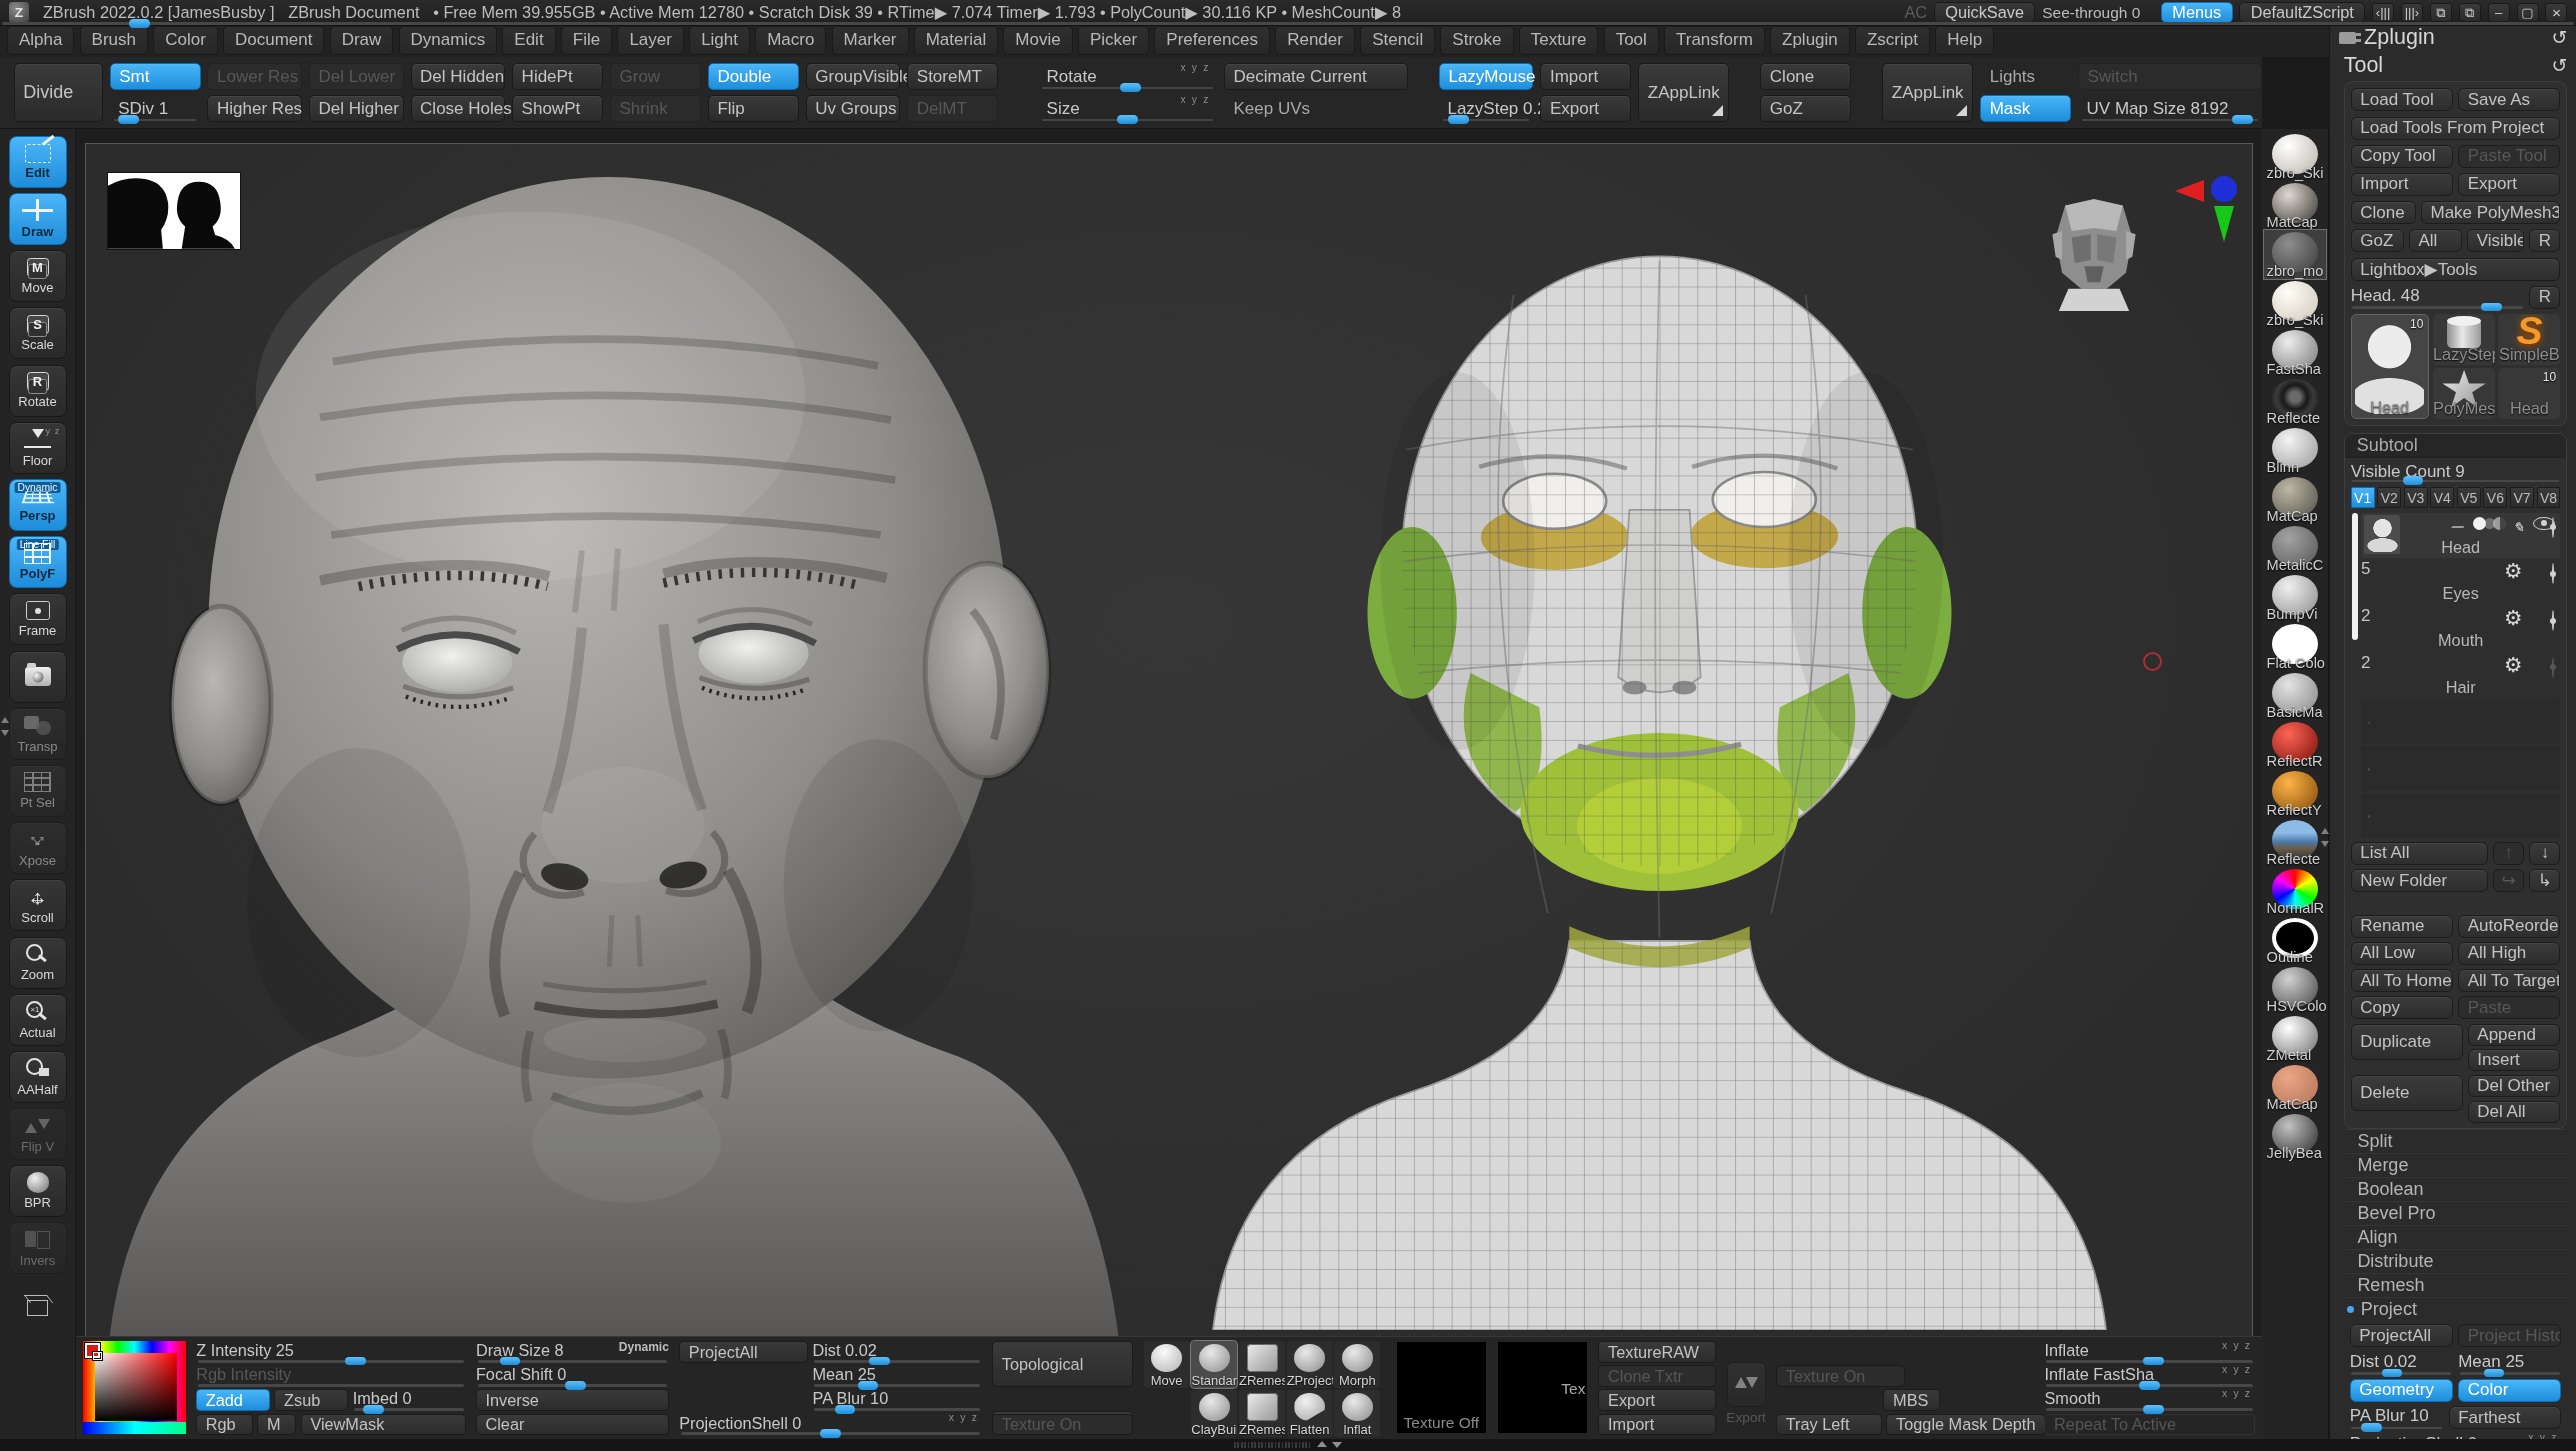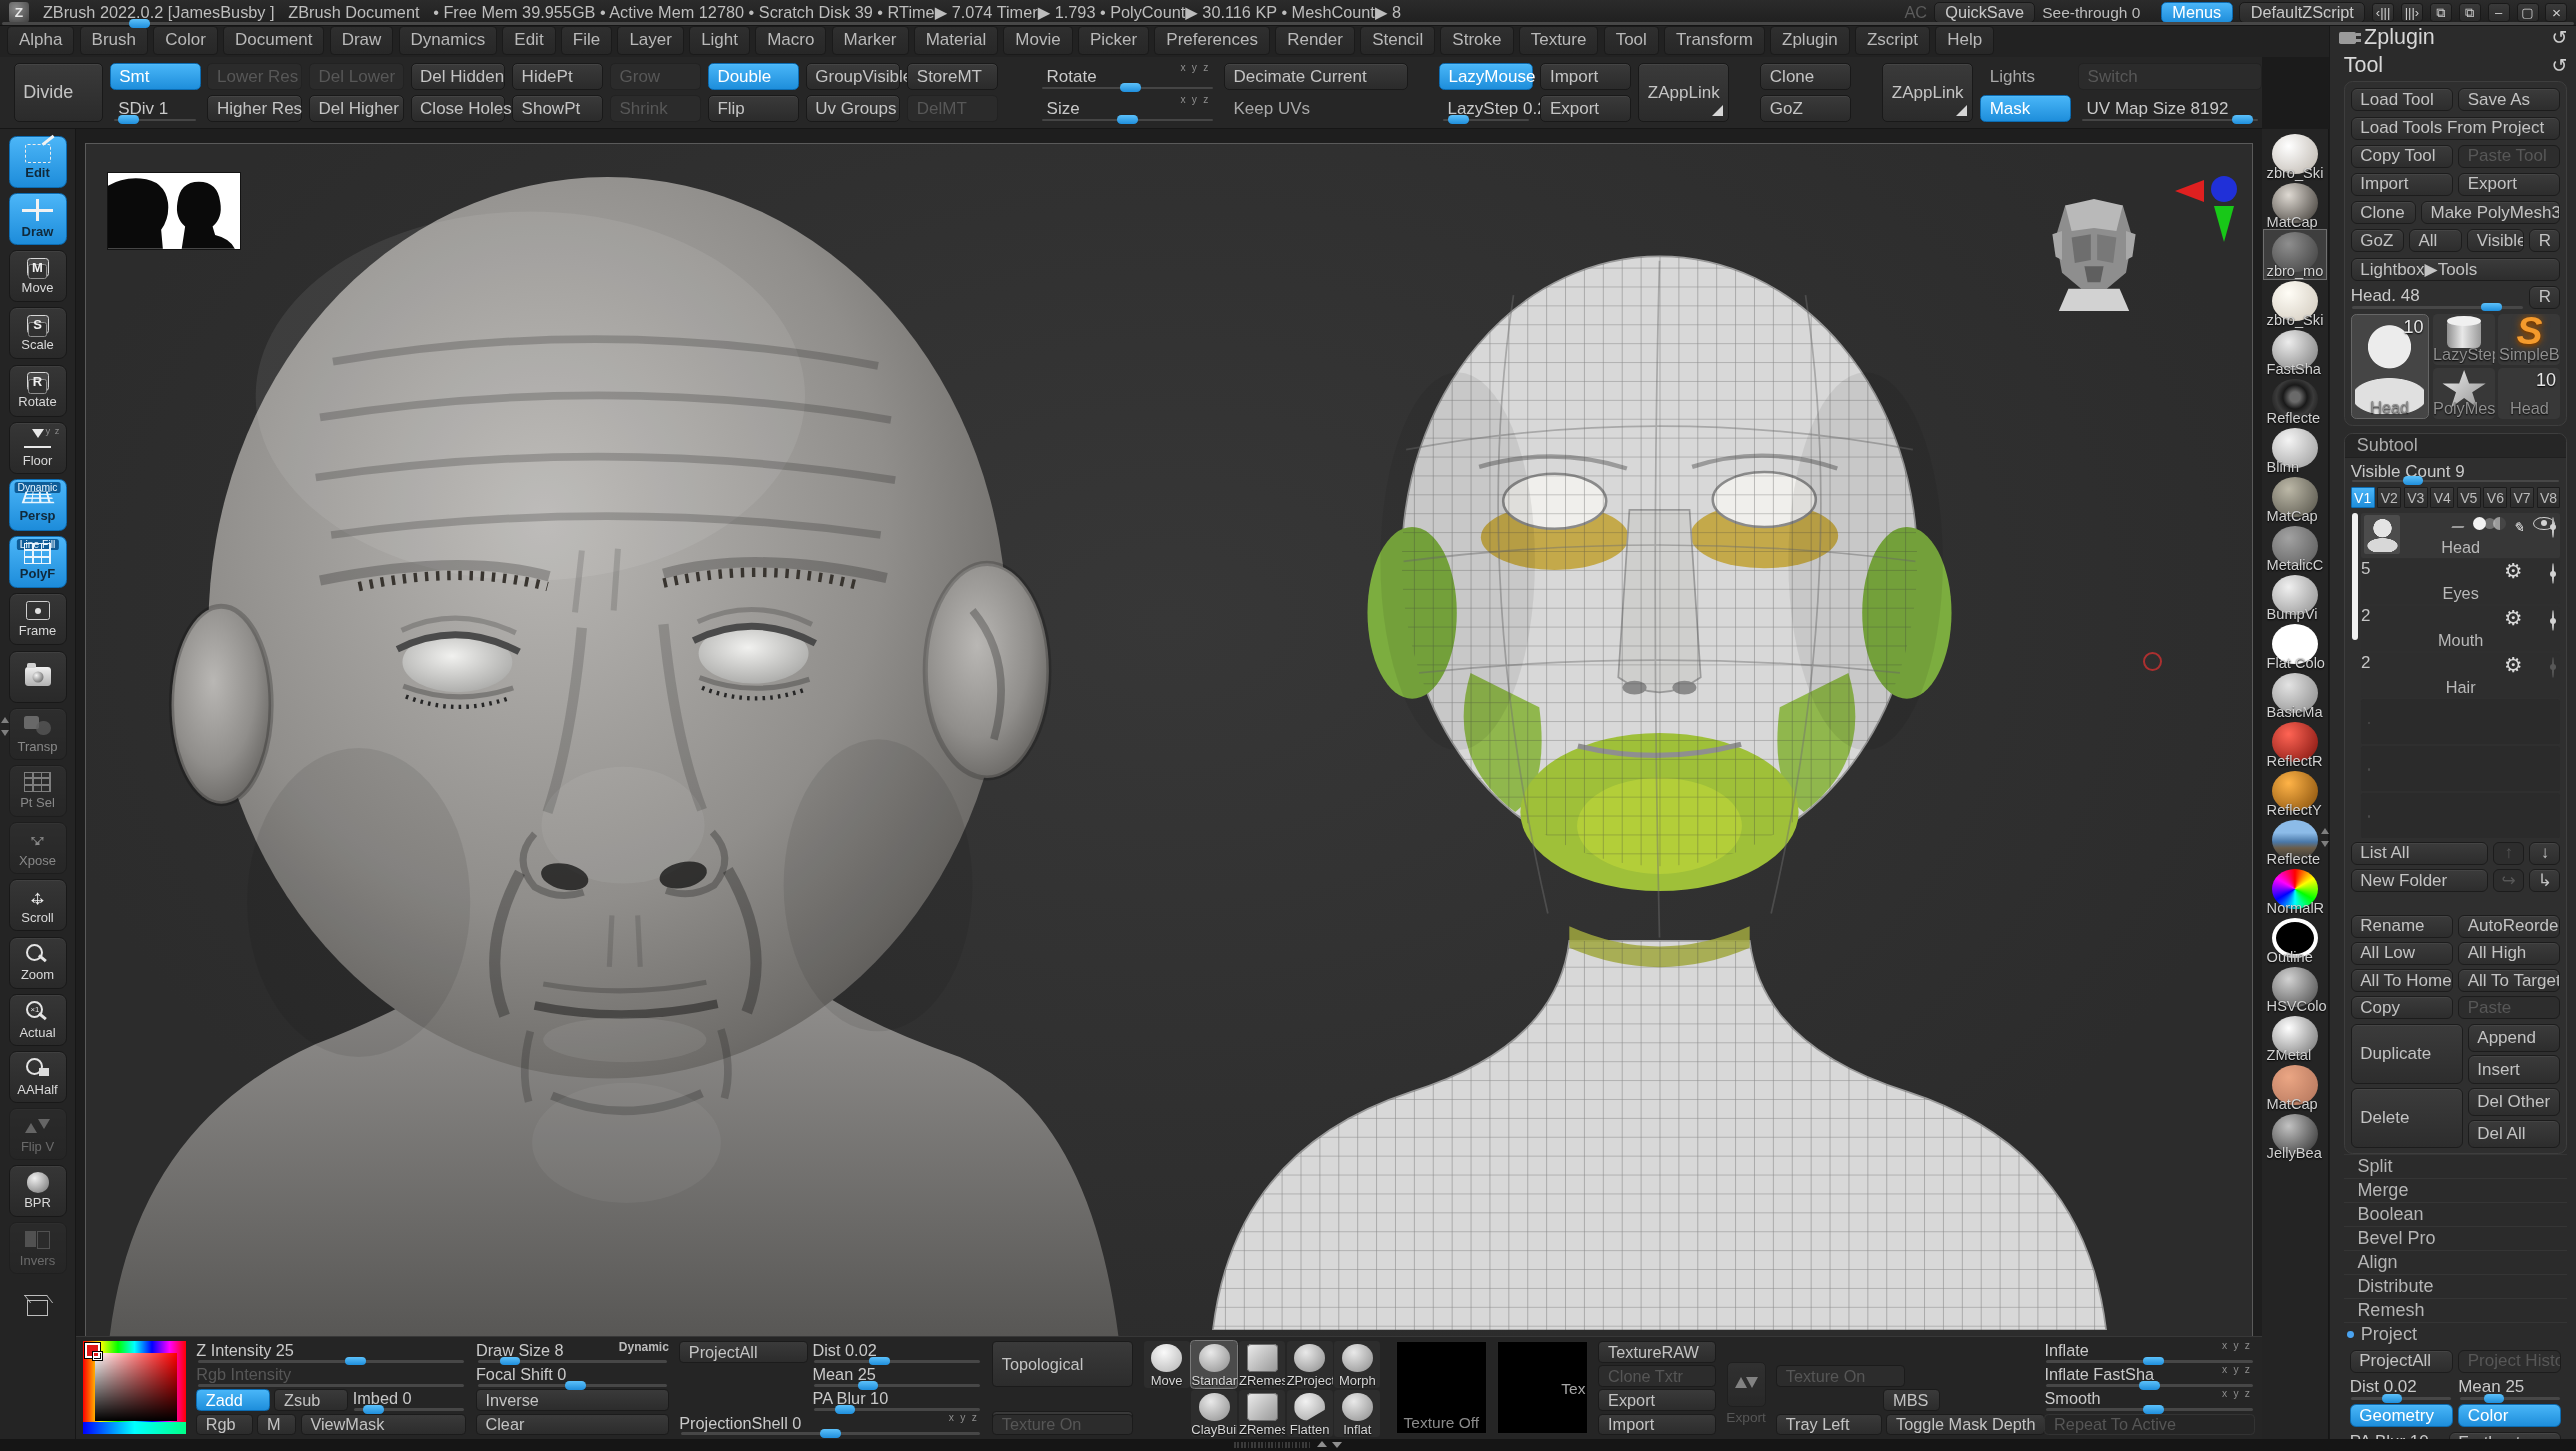--- a/index.html
+++ b/index.html
@@ -129,34 +129,34 @@
   .tray-h .rst{margin-left:auto;color:#cfcfcf;font-size:19px}
   .rst::before{content:"↺"}
   .plug{width:17px;height:12px;background:#9a9a9a;border-radius:1.7px;position:relative;margin-left:-5.2px}
   .plug::before{content:"";position:absolute;right:-5.2px;top:1.7px;width:5.2px;height:2.6px;background:#9a9a9a;box-shadow:0 6px 0 #9a9a9a}
   .pbox{background:#2f2f2f;border:0.9px solid #3e3e3e;border-radius:8.6px;padding:6px;display:flex;flex-direction:column;gap:5.2px;margin-top:1.7px}
   .row{display:flex;gap:5.2px}
   .p-btn{flex:1;height:23px;display:flex;align-items:center;padding:0 8.6px;background:linear-gradient(#3b3b3b,#2d2d2d);border:0.9px solid #1c1c1c;border-radius:6px;font-size:17px;color:#c3c3c3;box-shadow:inset 0 0.9px 0 rgba(255,255,255,.05);white-space:nowrap;overflow:hidden}
   .p-btn.dis{color:#575757;background:#2d2d2d;box-shadow:none}
   .p-btn.sq{flex:0 0 31px;justify-content:center;padding:0}
   .p-btn.on{background:linear-gradient(#49b6f8,#1e8edb);color:#fff;border-color:#0c6cb2}
-  .p-btn.tall2{height:60px}
+  .p-btn.tall2{height:36px}
   .stack{flex:1;display:flex;flex-direction:column;gap:3.4px}
   
   .sl{position:relative;height:23px;flex:1}
   .sl .sl-l{font-size:17px;color:#c9c9c9;white-space:nowrap}
   .sl.dis .sl-l{color:#575757}
   .sl .sl-x{position:absolute;right:3.4px;top:-1.7px;font-size:10.3px;color:#8d8d8d;letter-spacing:1.7px}
   .sl .sl-x:empty{display:none}
   .sl-t{position:absolute;left:1.7px;right:1.7px;bottom:0;height:2.6px;background:#474747;border-radius:1.7px}
   .sl-h{position:absolute;top:-3.4px;left:calc(var(--pos,.5)*(100% - 20.6px));width:20.6px;height:8.6px;background:linear-gradient(#5cc1fb,#1f8edb);border-radius:4.3px}
   
   .thumb-row{display:flex;gap:4.3px}
   .thumb-big{width:98px;height:105px;background:#454545;border:0.9px solid #666;border-radius:5.2px;position:relative}
-  .badge{position:absolute;right:4.3px;top:1.7px;font-size:18px;color:#e8e8e8;text-shadow:0 0.9px 1.7px #000;z-index:2}
+  .badge{position:absolute;right:4.3px;top:1.7px;font-size:12px;color:#e8e8e8;text-shadow:0 0.9px 1.7px #000;z-index:2}
   .badge:empty{display:none}
   .tlabel{position:absolute;bottom:0.9px;left:0;right:0;text-align:center;font-size:16.3px;color:#8f8f8f;text-shadow:0 0.9px 1.7px #000;white-space:nowrap;overflow:hidden}
   .bustg{position:absolute;inset:3.4px;background:radial-gradient(circle 22px at 50% 30%,#ececec 96%,transparent),radial-gradient(ellipse 38px 19px at 50% 82%,#e0e0e0 96%,transparent),transparent}
   .thumb-grid{display:grid;grid-template-columns:62px 62px;grid-auto-rows:51px;gap:3.4px}
   .thumb-sm{position:relative;background:#383838;border-radius:4.3px;overflow:hidden}
   .thumb-sm.cyl::before{content:"";position:absolute;left:13.7px;top:5.2px;width:34px;height:29px;background:linear-gradient(90deg,#8f8f8f,#e8e8e8 45%,#9a9a9a);border-radius:5.2px}
   .thumb-sm.cyl::after{content:"";position:absolute;left:13.7px;top:1.7px;width:34px;height:10.3px;background:#f0f0f0;border-radius:50%}
   .thumb-sm.sbrush::before{content:"S";position:absolute;left:0;right:0;top:-5.2px;text-align:center;font-size:39px;font-weight:bold;font-style:italic;color:#f49a2c;text-shadow:0 1.7px 3.4px #7a3c00,0 0 8.6px #b45e00}
   .thumb-sm.star::before{content:"";position:absolute;left:8.6px;top:1.7px;width:45px;height:39px;background:linear-gradient(135deg,#ededed,#8f8f8f);clip-path:polygon(50% 0,61% 35%,98% 35%,68% 57%,79% 96%,50% 72%,21% 96%,32% 57%,2% 35%,39% 35%)}
 

